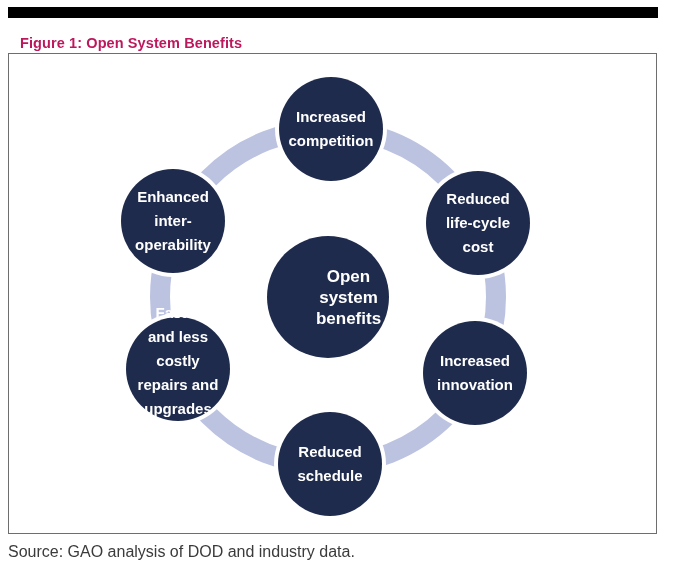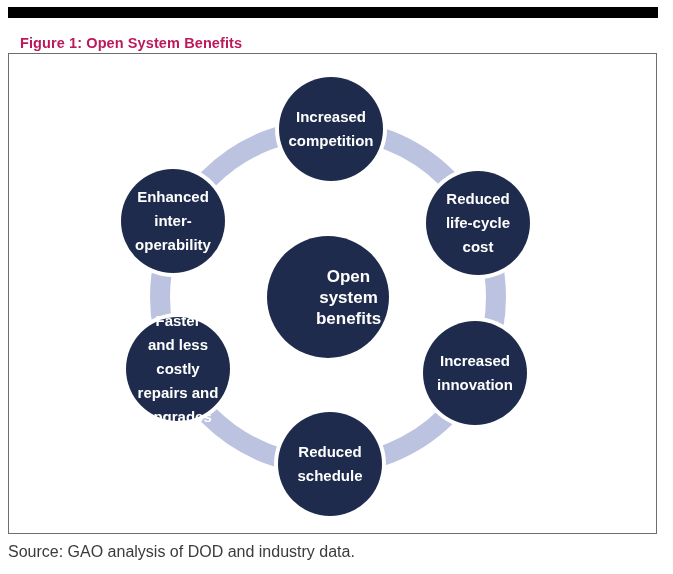--- a/index.html
+++ b/index.html
@@ -82,21 +82,21 @@
   .node-center .lbl {
     font-size: 17px;
     line-height: 21px;
     margin-left: 41px;
   }
   
   .n-top    { left: 270px; top: 23px;  }
   .n-tr     { left: 417px; top: 117px; }
   .n-br     { left: 414px; top: 267px; }
   .n-bottom { left: 269px; top: 358px; }
-  .n-bl     { left: 117px; top: 263px; }
+  .n-bl     { left: 117px; top: 263px; align-items: flex-end; }
   .n-tl     { left: 112px; top: 115px; }
   .n-center { left: 258px; top: 182px; }
   .source {
     position: absolute;
     left: 8px;
     top: 543px;
     font-size: 16px;
     color: #3b3b3b;
   }
 </style>

